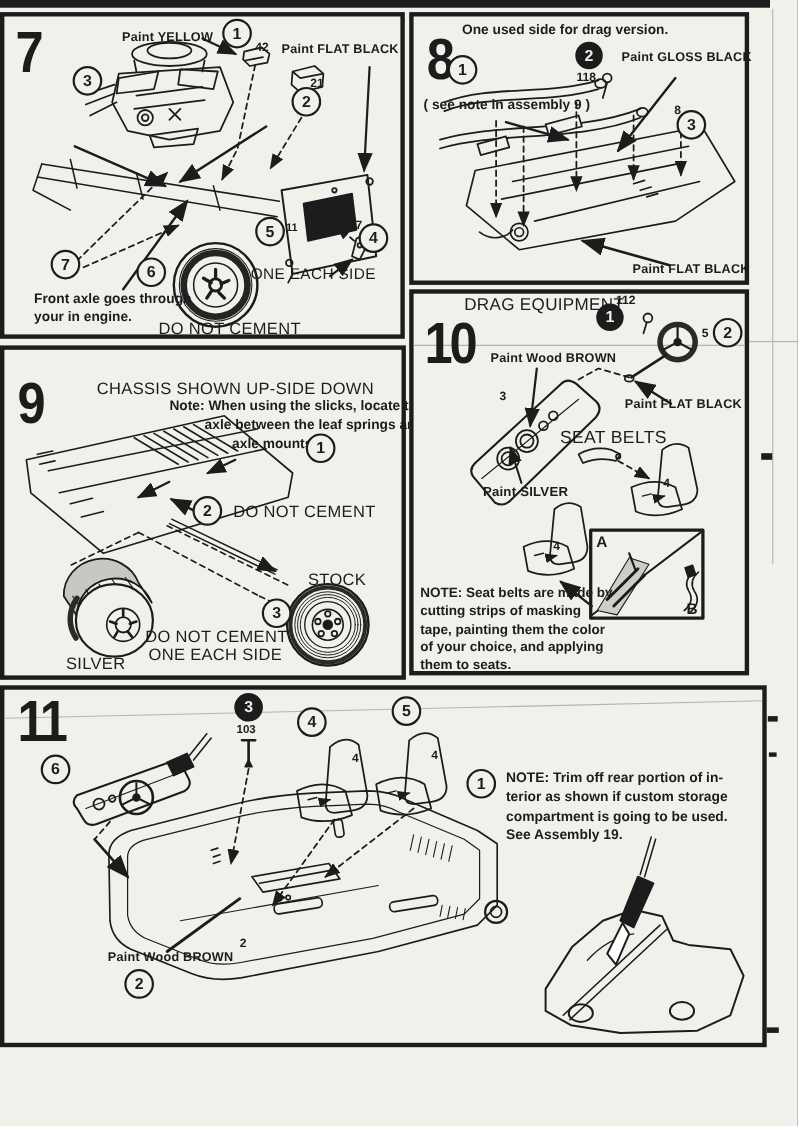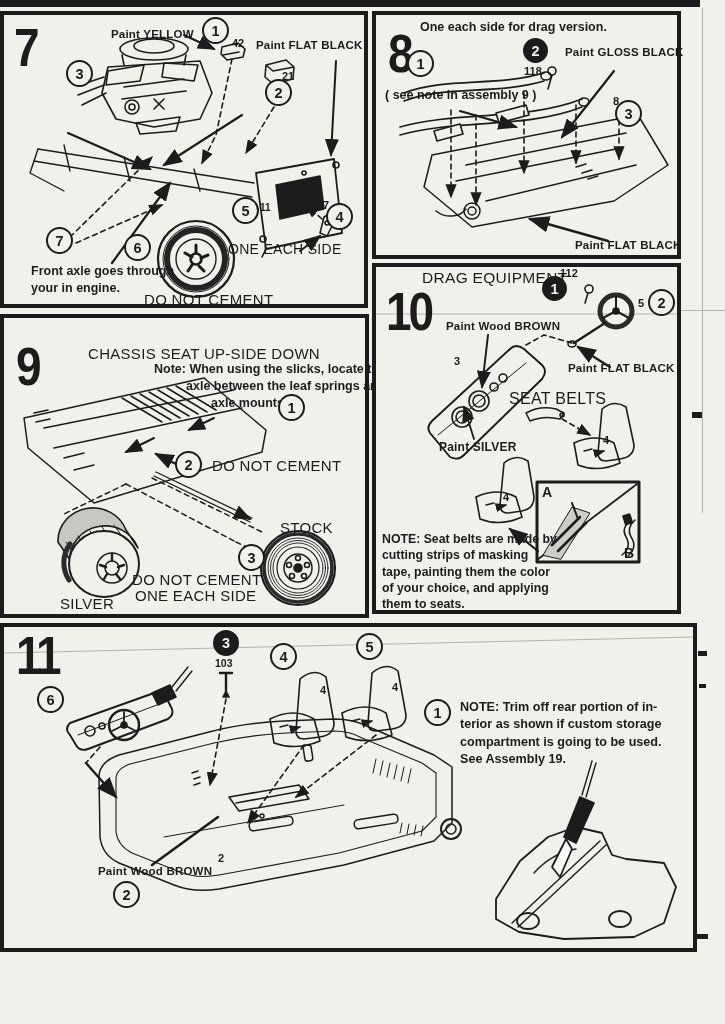--- a/index.html
+++ b/index.html
@@ -165,21 +165,21 @@
           <path d="M148,78 L148,158" marker-end="url(#mk8)"></path>
           <path d="M200,90 L200,148" marker-end="url(#mk8)"></path>
           <path d="M243,96 L243,144" marker-end="url(#mk8)"></path>
         </g>
         <path d="M84,96 L140,112" stroke-width="2.2" marker-end="url(#mk8)"></path>
         <path d="M238,56 L186,122" stroke-width="2.2" marker-end="url(#mk8)"></path>
         <path d="M232,226 L154,204" stroke-width="2.4" marker-end="url(#mk8)"></path>
       </g>
     </svg>
     <div class="step" style="left:12px;top:12px;">8</div>
-    <div class="note" style="left:44px;top:4px;">One each side for drag version.</div>
+    <div class="note" style="left:44px;top:4px;">One used side for drag version.</div>
     <span class="co" style="left:31px;top:35px;">1</span>
     <div class="note" style="left:9px;top:72px;">( see note in assembly 9 )</div>
     <span class="co fill" style="left:147px;top:23px;width:25px;height:25px;">2</span>
     <div class="pn" style="left:148px;top:50px;">118</div>
     <div class="lbl" style="left:189px;top:31px;">Paint GLOSS BLACK</div>
     <div class="pn" style="left:237px;top:80px;">8</div>
     <span class="co" style="left:239px;top:85px;">3</span>
     <div class="lbl" style="left:199px;top:224px;">Paint FLAT BLACK</div>
   </div>
 
@@ -230,21 +230,21 @@
           <circle cx="294" cy="240" r="2.5"></circle>
             <circle cx="303" cy="247" r="2.5"></circle>
             <circle cx="300" cy="258" r="2.5"></circle>
           <circle cx="288" cy="258" r="2.5"></circle>
             <circle cx="285" cy="247" r="2.5"></circle>
           <circle cx="294" cy="250" r="4" fill="#1c1c1c"></circle>
         </g>
       </g>
     </svg>
     <div class="step" style="left:12px;top:22px;">9</div>
-    <div class="big" style="left:84px;top:27px;">CHASSIS SEAT UP-SIDE DOWN</div>
+    <div class="big" style="left:84px;top:27px;">CHASSIS SHOWN UP-SIDE DOWN</div>
     <div class="note" style="left:150px;top:43px;">
       <b>Note:</b>&nbsp;<span>When using the slicks, locate the</span>
     </div>
     <div class="note" style="left:182px;top:60px;">axle between the leaf springs and</div>
     <div class="note" style="left:207px;top:77px;">axle mounts.</div>
     <span class="co" style="left:274px;top:76px;">1</span>
     <span class="co" style="left:171px;top:133px;">2</span>
     <div class="big" style="left:208px;top:139px;">DO NOT CEMENT</div>
     <div class="big" style="left:276px;top:201px;">STOCK</div>
     <span class="co" style="left:234px;top:226px;">3</span>

